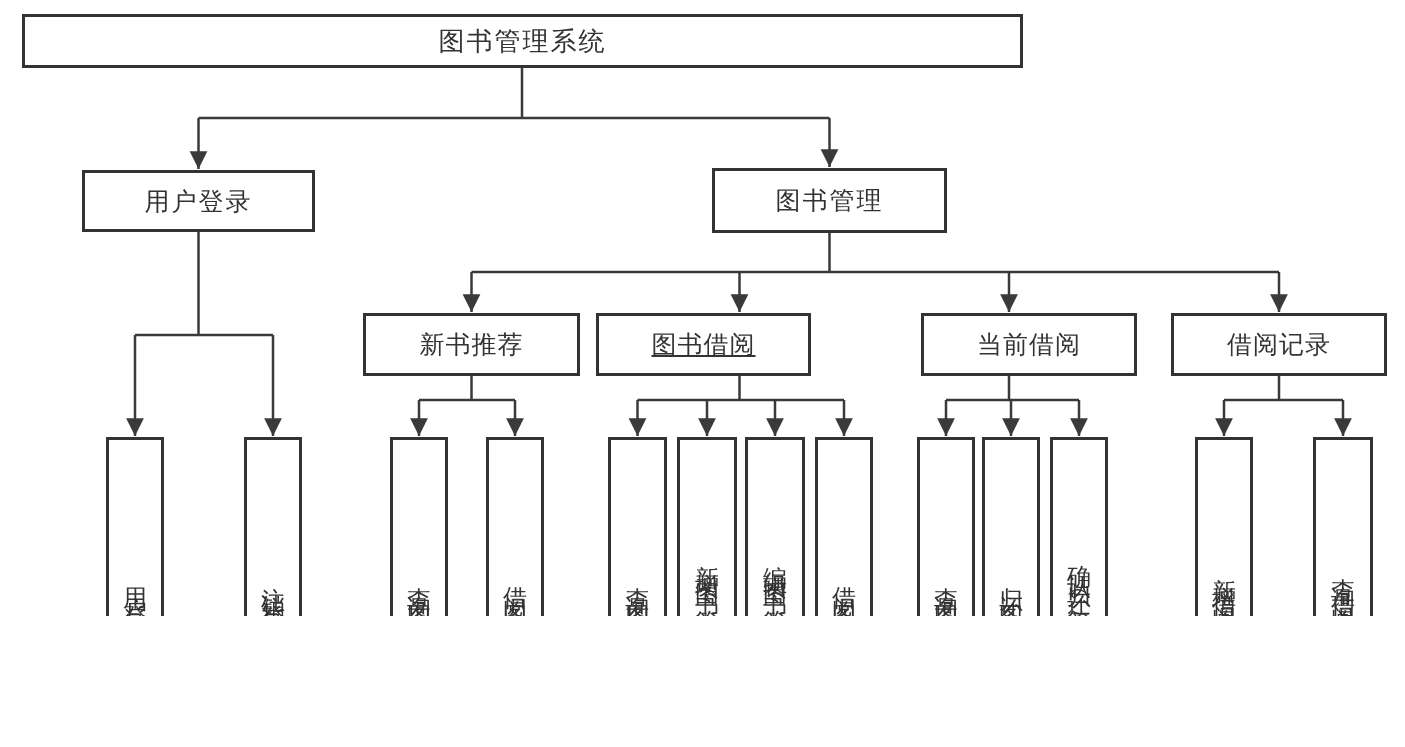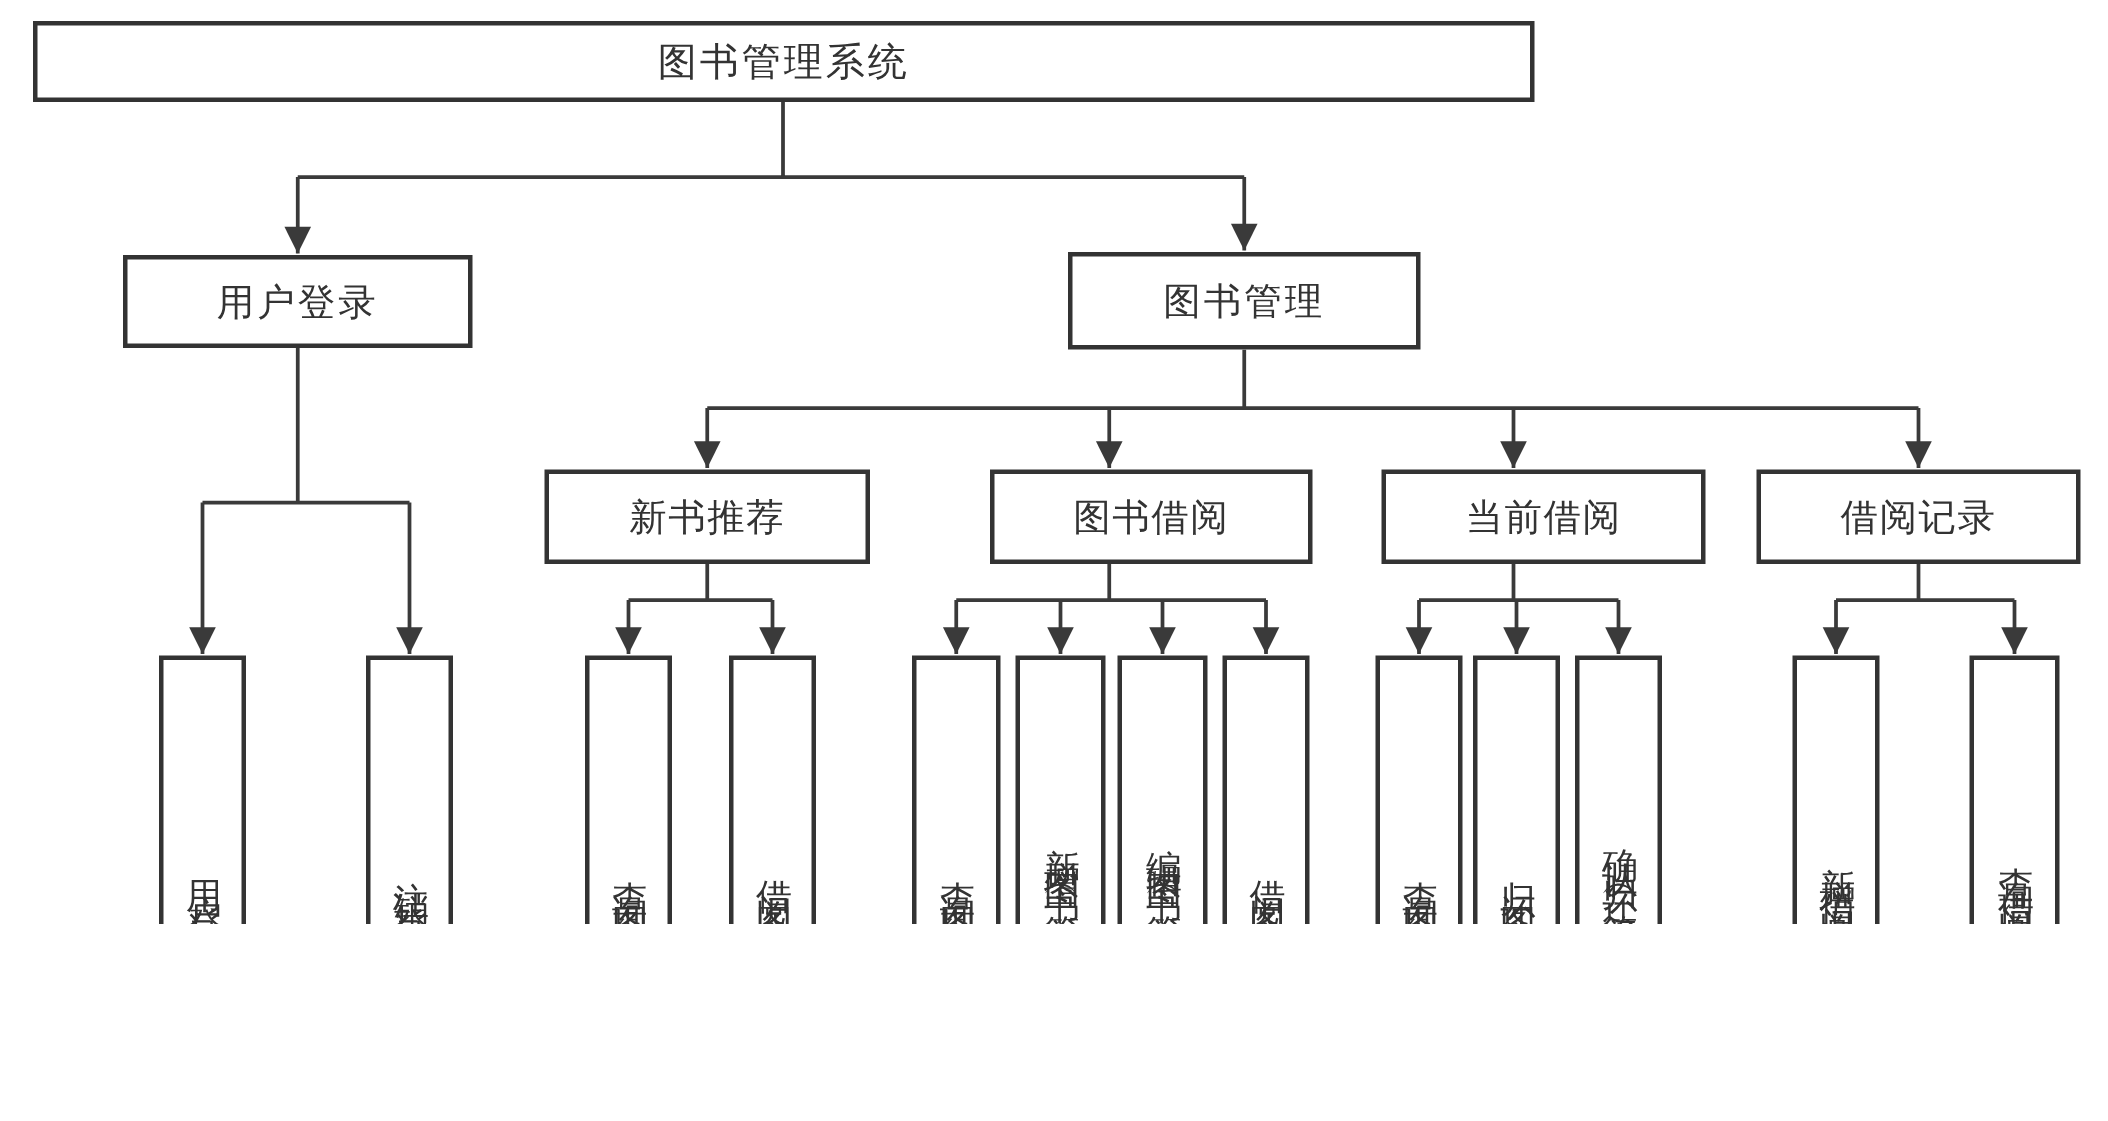--- a/index.html
+++ b/index.html
@@ -117,21 +117,21 @@
   <div class="box h2" style="left:82px; top:170px; width:233px; height:62px;">
     <span>用户登录</span>
   </div>
   <div class="box h2" style="left:712px; top:168px; width:235px; height:65px;text-align:center;">
     <span>图书管理</span>
   </div>
 
   <div class="box h3" style="left:363px; top:313px; width:217px; height:63px;">
     <span>新书推荐</span>
   </div>
-  <div class="box h3" style="left:660px; top:313px; width:215px; height:63px;">
+  <div class="box h3" style="left:596px; top:313px; width:215px; height:63px;text-decoration:underline;">
     <span>图书借阅</span>
   </div>
   <div class="box h3" style="left:901px; top:313px; width:216px; height:63px;margin-left:20px;">
     <span>当前借阅</span>
   </div>
   <div class="box h3" style="left:1171px; top:313px; width:216px; height:63px;">
     <span>借阅记录</span>
   </div>
 
   <div class="box leaf" style="left:106px; top:437px; width:58px; height:298px;">

